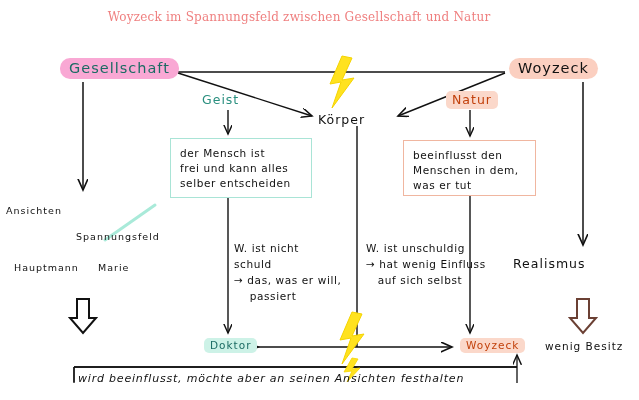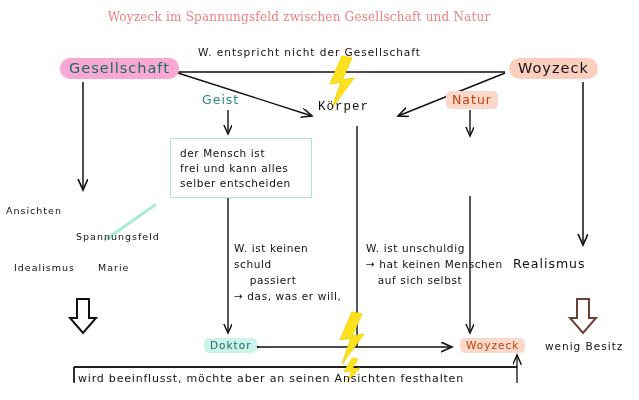--- a/index.html
+++ b/index.html
@@ -114,63 +114,67 @@
   </svg>
 
   <div class="node f15" style="left:60px;top:60px;">
     <span class="hl-mint">Gesellschaft</span>
   </div>
 
   <div class="node f15" style="left:509px;top:60px;">
     <span class="hl-salmon">Woyzeck</span>
   </div>
 
-  <div class="node f11 plain" style="left:198px;top:46px;">W. entspricht nicht der Gesellschaft</div>
 
   <div class="node f13 teal-txt" style="left:202px;top:92px;">Geist</div>
 
   <div class="node f13" style="left:446px;top:92px;">
     <span class="hl-salmon-txt">Natur</span>
   </div>
 
-  <div class="node f13 plain" style="left:318px;top:100px;font-family:Liberation Mono, monospace;">Körper</div>
+  <div class="node f13 plain" style="left:318px;top:112px;">Körper</div>
 
   <div class="box box-mint" style="left:170px;top:138px;width:142px;height:60px;">
     <div>der Mensch ist</div>
     <div>frei und kann alles</div>
     <div>selber entscheiden</div>
   </div>
 
+  <div class="box box-salmon" style="left:403px;top:140px;width:133px;height:56px;">
+    <div>beeinflusst den</div>
+    <div>Menschen in dem,</div>
+    <div>was er tut</div>
+  </div>
 
   <div class="node f10 plain" style="left:6px;top:205px;">Ansichten</div>
   <div class="node f10 plain" style="left:76px;top:231px;">Spannungsfeld</div>
-  <div class="node f10 plain" style="left:14px;top:262px;">Idealismus</div>
+  <div class="node f10 plain" style="left:14px;top:262px;">Hauptmann</div>
   <div class="node f10 plain" style="left:98px;top:262px;">Marie</div>
 
   <div class="node f13 plain" style="left:513px;top:256px;">Realismus</div>
 
   <div class="memo" style="left:234px;top:240px;">
-    <div>W. ist keinen</div>
+    <div>W. ist nicht</div>
     <div>schuld</div>
+    <div>→ das, was er will,</div>
     <div style="white-space:pre;">    passiert</div>
-    <div>→ das, was er will,</div>
   </div>
 
   <div class="memo" style="left:366px;top:240px;">
     <div>W. ist unschuldig</div>
-    <div>→ hat keinen Menschen</div>
+    <div>→ hat wenig Einfluss</div>
     <div style="white-space:pre;">   auf sich selbst</div>
   </div>
 
 
   <div class="node f11" style="left:204px;top:339px;">
     <span class="hl-mint-txt">Doktor</span>
   </div>
 
   <div class="node f11" style="left:460px;top:339px;">
     <span class="hl-salmon-txt">Woyzeck</span>
   </div>
 
   <div class="node f11 plain" style="left:545px;top:340px;">wenig Besitz</div>
 
-  <div class="caption" style="left:78px;top:372px;">wird beeinflusst, möchte aber an seinen Ansichten festhalten</div>
+  <div class="caption" style="left:78px;top:372px;font-style:italic;">wird beeinflusst, möchte aber an seinen Ansichten festhalten</div>
 
 </div>
 
 </body></html>

